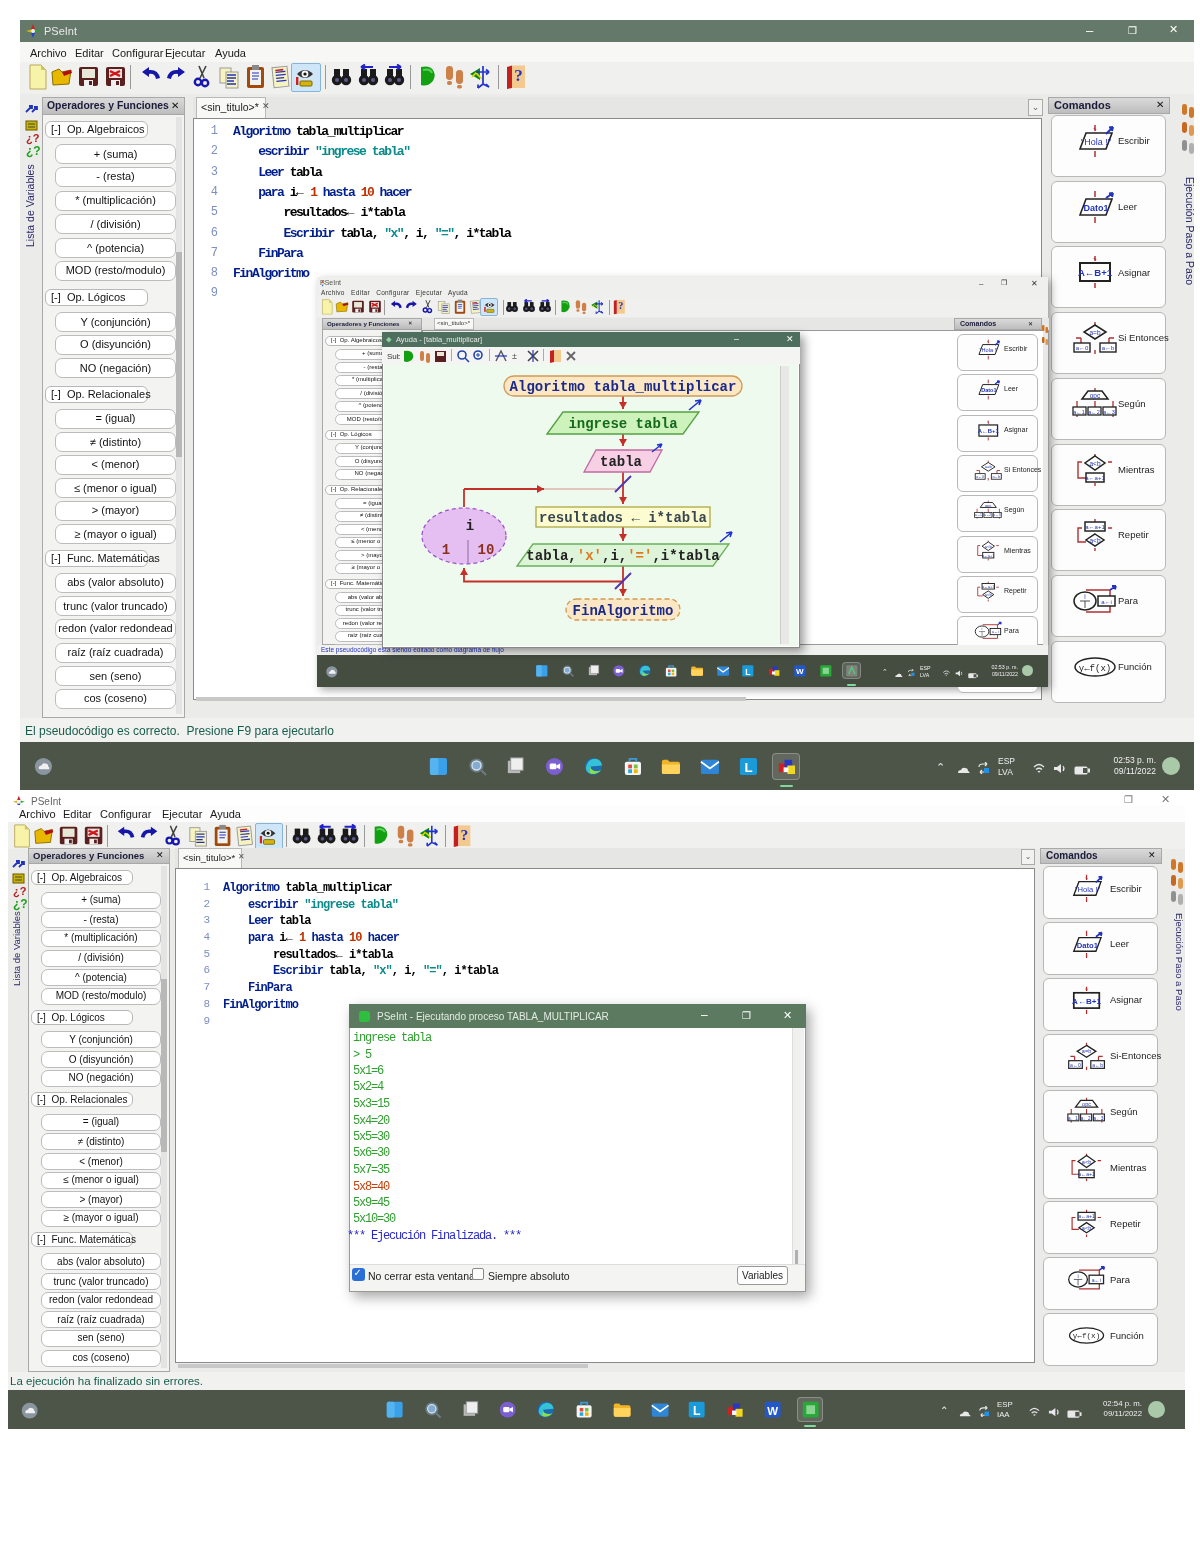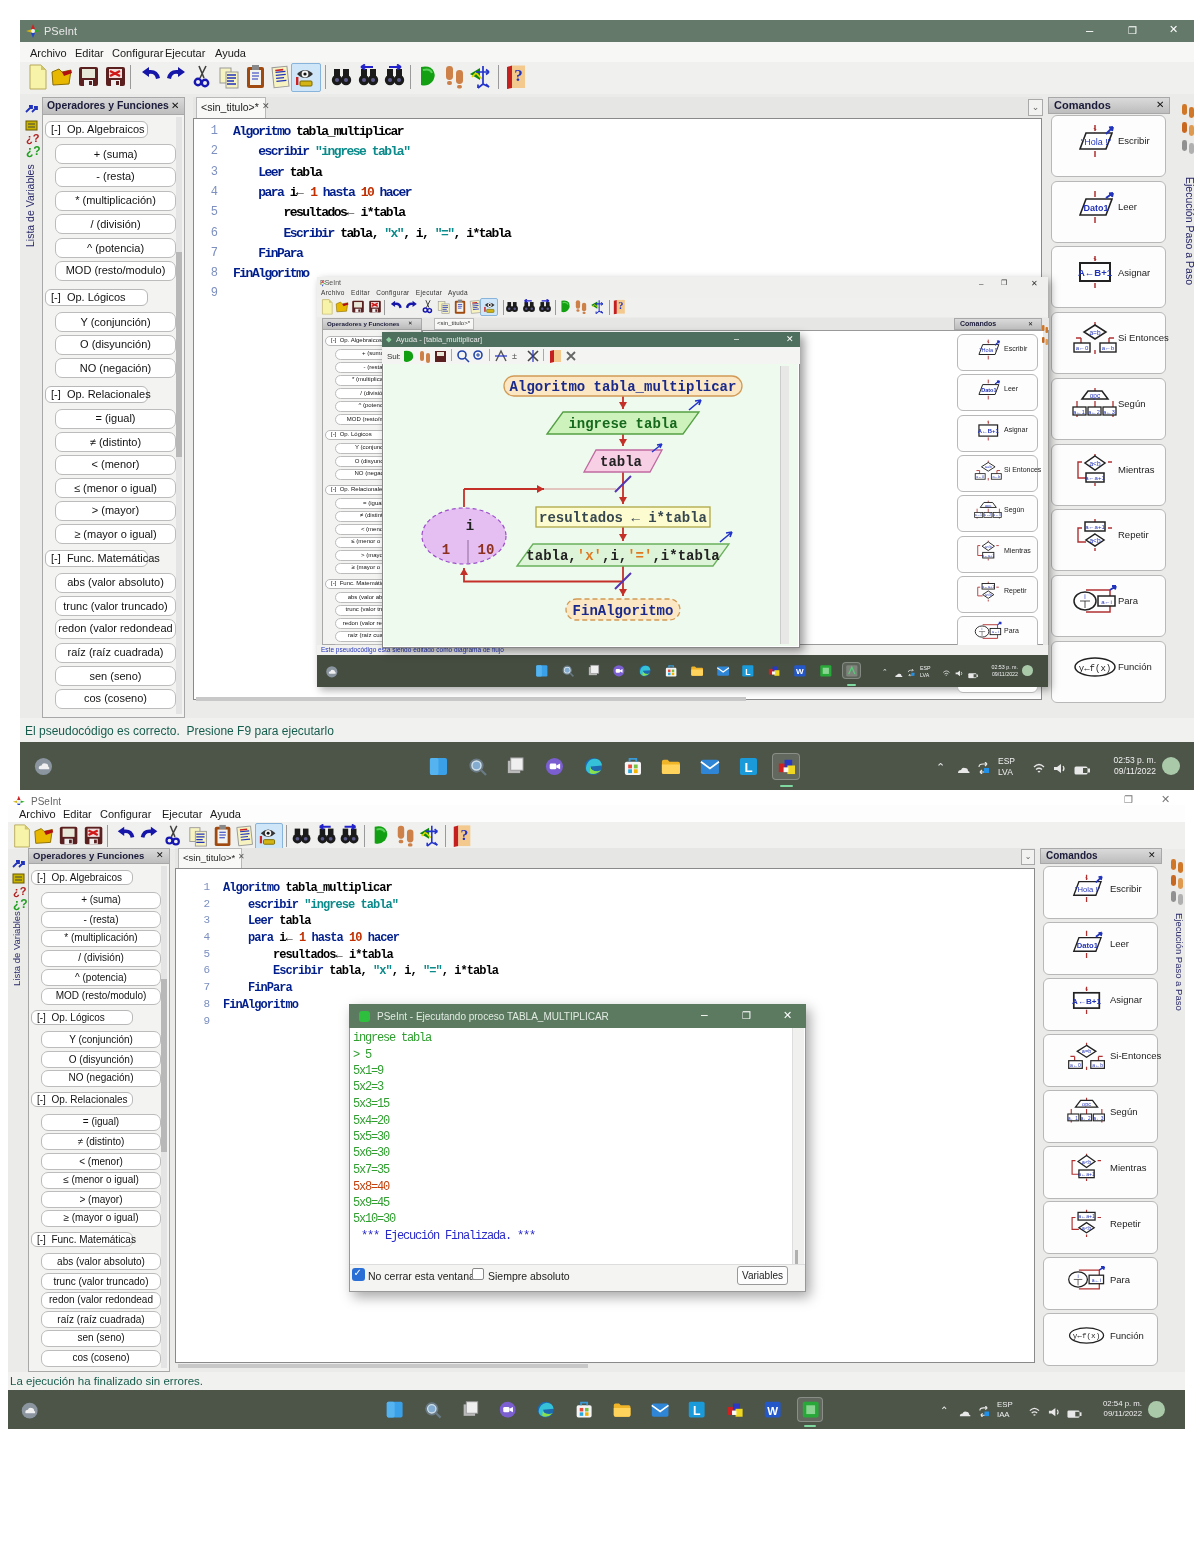--- a/index.html
+++ b/index.html
@@ -1283,31 +1283,31 @@
     <div style="position:absolute;left:1148px;top:1401px;width:17px;height:17px;background:#a9c9a9;border-radius:50%"></div>
 <div style="position:absolute;left:349px;top:1004px;width:457px;height:288px;background:#fff;border:1px solid #999;box-shadow:4px 5px 12px rgba(0,0,0,0.35)"></div>
 <div style="position:absolute;left:349px;top:1004px;width:457px;height:24px;background:#5b7a60"></div>
 <div style="position:absolute;left:359px;top:1011px;width:11px;height:11px;background:#2fbf3f;border-radius:3px"></div>
 <div style="position:absolute;left:377px;top:1011px;white-space:pre;font-size:10px;color:#e2ebe2">PSeInt - Ejecutando proceso TABLA_MULTIPLICAR</div>
 <div style="position:absolute;left:701px;top:1008px;white-space:pre;font-size:12px;color:#fff">–</div>
 <div style="position:absolute;left:742px;top:1010px;white-space:pre;font-size:10px;color:#fff">❒</div>
 <div style="position:absolute;left:783px;top:1009px;white-space:pre;font-size:11px;color:#fff">✕</div>
 <div style="position:absolute;left:353px;top:1031px;white-space:pre;font-size:12px;letter-spacing:-1.2px;color:#2f9e2f;font-family:'Liberation Mono',monospace">ingrese tabla</div>
 <div style="position:absolute;left:353px;top:1048px;white-space:pre;font-size:12px;letter-spacing:-1.2px;color:#2f9e2f;font-family:'Liberation Mono',monospace">&gt; 5</div>
-<div style="position:absolute;left:353px;top:1064px;white-space:pre;font-size:12px;letter-spacing:-1.2px;color:#2f9e2f;font-family:'Liberation Mono',monospace">5x1=9</div>
-<div style="position:absolute;left:353px;top:1080px;white-space:pre;font-size:12px;letter-spacing:-1.2px;color:#2f9e2f;font-family:'Liberation Mono',monospace">5x2=3</div>
+<div style="position:absolute;left:353px;top:1064px;white-space:pre;font-size:12px;letter-spacing:-1.2px;color:#2f9e2f;font-family:'Liberation Mono',monospace">5x1=6</div>
+<div style="position:absolute;left:353px;top:1080px;white-space:pre;font-size:12px;letter-spacing:-1.2px;color:#2f9e2f;font-family:'Liberation Mono',monospace">5x2=4</div>
 <div style="position:absolute;left:353px;top:1097px;white-space:pre;font-size:12px;letter-spacing:-1.2px;color:#2f9e2f;font-family:'Liberation Mono',monospace">5x3=15</div>
 <div style="position:absolute;left:353px;top:1114px;white-space:pre;font-size:12px;letter-spacing:-1.2px;color:#2f9e2f;font-family:'Liberation Mono',monospace">5x4=20</div>
 <div style="position:absolute;left:353px;top:1130px;white-space:pre;font-size:12px;letter-spacing:-1.2px;color:#2f9e2f;font-family:'Liberation Mono',monospace">5x5=30</div>
 <div style="position:absolute;left:353px;top:1146px;white-space:pre;font-size:12px;letter-spacing:-1.2px;color:#2f9e2f;font-family:'Liberation Mono',monospace">5x6=30</div>
 <div style="position:absolute;left:353px;top:1163px;white-space:pre;font-size:12px;letter-spacing:-1.2px;color:#2f9e2f;font-family:'Liberation Mono',monospace">5x7=35</div>
 <div style="position:absolute;left:353px;top:1180px;white-space:pre;font-size:12px;letter-spacing:-1.2px;color:#c2410c;font-family:'Liberation Mono',monospace">5x8=40</div>
 <div style="position:absolute;left:353px;top:1196px;white-space:pre;font-size:12px;letter-spacing:-1.2px;color:#2f9e2f;font-family:'Liberation Mono',monospace">5x9=45</div>
 <div style="position:absolute;left:353px;top:1212px;white-space:pre;font-size:12px;letter-spacing:-1.2px;color:#2f9e2f;font-family:'Liberation Mono',monospace">5x10=30</div>
-<div style="position:absolute;left:361px;top:1229px;white-space:pre;font-size:12px;letter-spacing:-1.2px;color:#2929c8;font-family:'Liberation Mono',monospace">*** Ejecución Finalizada. ***</div>
+<div style="position:absolute;left:347px;top:1229px;white-space:pre;font-size:12px;letter-spacing:-1.2px;color:#2929c8;font-family:'Liberation Mono',monospace">*** Ejecución Finalizada. ***</div>
 <div style="position:absolute;left:792px;top:1028px;width:12px;height:240px;background:#f0f0ee;border-left:1px solid #ddd"></div>
 <div style="position:absolute;left:795px;top:1250px;width:3px;height:24px;background:#b0b0b0"></div>
 <div style="position:absolute;left:350px;top:1264px;width:455px;height:27px;background:#f4f4f2;border-top:1px solid #ddd"></div>
 <div style="position:absolute;left:352px;top:1268px;width:13px;height:13px;background:#2a6fd6;border-radius:3px">
       <div style="color:#fff;font-size:10px;margin-left:1.5px;margin-top:-1px">✓</div>
     </div>
 <div style="position:absolute;left:368px;top:1270px;white-space:pre;font-size:10.5px;color:#222">No cerrar esta ventana</div>
 <div style="position:absolute;left:472px;top:1268px;width:12px;height:12px;background:#fff;border:1px solid #888;border-radius:2px"></div>
 <div style="position:absolute;left:488px;top:1270px;white-space:pre;font-size:10.5px;color:#222">Siempre absoluto</div>
 <div style="position:absolute;left:737px;top:1266px;width:51px;height:19px;background:#fdfdfd;border:1px solid #999;border-radius:3px"></div>

